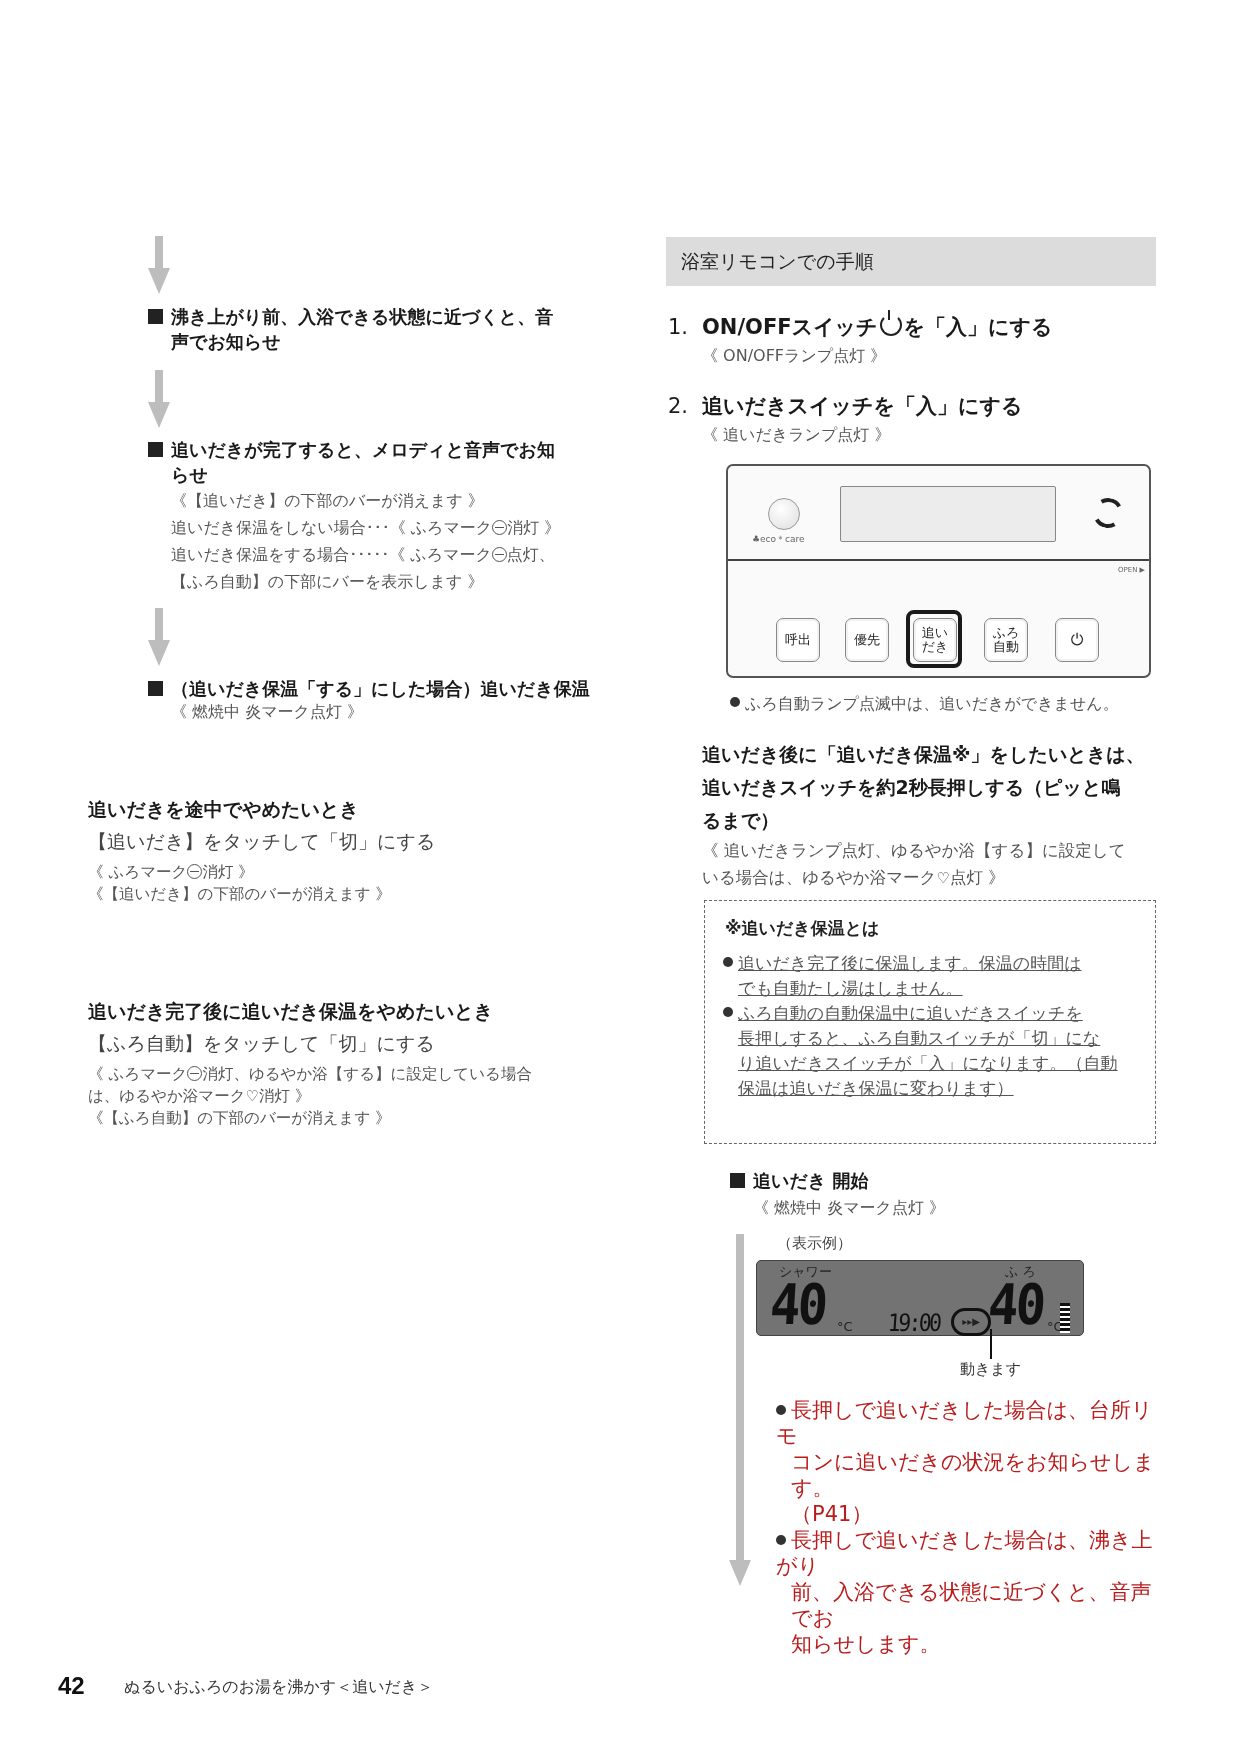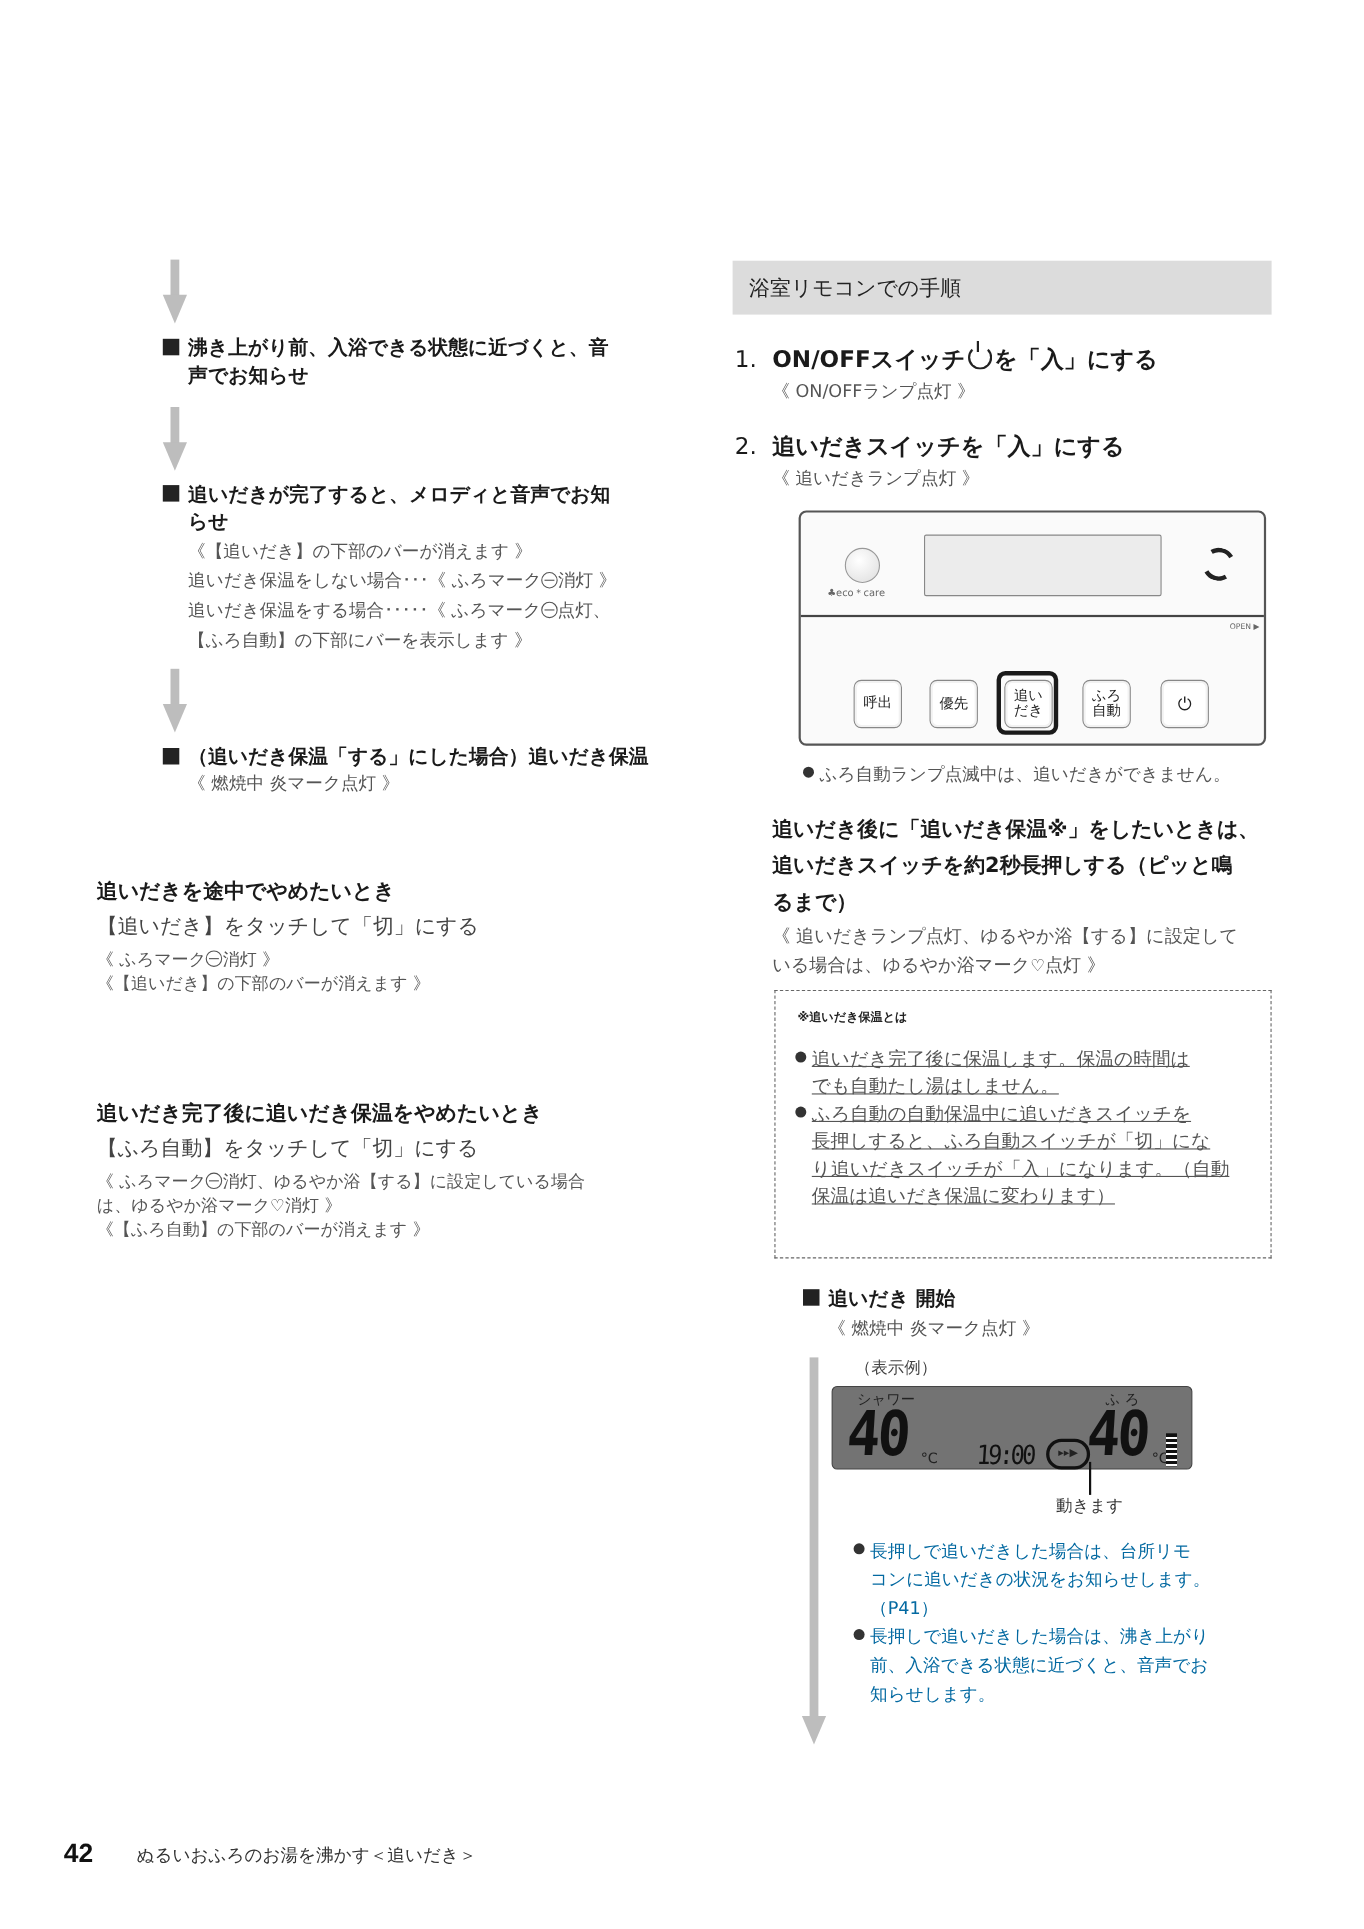--- a/index.html
+++ b/index.html
@@ -142,21 +142,21 @@
 
 <div class="abs" style="left:702px; top:738px; width:460px;">
   <div class="h-sub" style="line-height:33px;">追いだき後に「追いだき保温※」をしたいときは、</div>
   <div class="h-sub" style="line-height:33px;">追いだきスイッチを約2秒長押しする（ピッと鳴</div>
   <div class="h-sub" style="line-height:33px;">るまで）</div>
   <div class="note-s" style="font-size:16.5px; line-height:27px;">《 追いだきランプ点灯、ゆるやか浴【する】に設定して</div>
   <div class="note-s" style="font-size:16.5px; line-height:27px;"><span>いる場合は、ゆるやか浴マーク</span><span class="heart">♡</span><span>点灯 》</span></div>
 </div>
 
 <div class="dashbox">
-  <div style="position:absolute; left:20px; top:16px; font-size:11px; font-weight:bold; color:#222;">※追いだき保温とは</div>
+  <div style="position:absolute; left:20px; top:16px; font-size:17px; font-weight:bold; color:#222;">※追いだき保温とは</div>
   <div style="position:absolute; left:18px; top:50px; width:420px;">
     <div class="bullet-p">
       <div><span class="dot"></span><span>追いだき完了後に保温します。保温の時間は</span></div>
       <div style="padding-left:15px;">でも自動たし湯はしません。</div>
     </div>
     <div class="bullet-p">
       <div><span class="dot"></span><span>ふろ自動の自動保温中に追いだきスイッチを</span></div>
       <div style="padding-left:15px;">長押しすると、ふろ自動スイッチが「切」にな</div>
       <div style="padding-left:15px;">り追いだきスイッチが「入」になります。（自動</div>
       <div style="padding-left:15px;">保温は追いだき保温に変わります）</div>
@@ -184,21 +184,21 @@
   <div class="seg" style="left:128px; top:48px; font-size:24px; line-height:28px; font-weight:normal;">19:00</div>
   <div class="abs" style="left:194px; top:47px; width:34px; height:22px; border:3.5px solid #111; border-radius:14px; font-size:10px; text-align:center; line-height:22px;">▸▸▶</div>
   <div class="seg" style="left:228px; top:14px; font-size:56px; line-height:60px;">40</div>
   <div class="abs" style="left:290px; top:58px; font-size:13px; color:#222;">°C</div>
   <div class="abs" style="left:303px; top:42px; width:10px; height:30px; background:repeating-linear-gradient(to bottom, #111 0 3px, #fff 3px 5px);"></div>
   <div class="abs" style="left:212px; top:72px; width:1px; height:0;"></div>
 </div>
 <div class="abs" style="left:990px; top:1329px; width:2px; height:30px; background:#111;"></div>
 <div class="abs" style="left:960px; top:1360px; font-size:15px; color:#333;">動きます</div>
 
-<div class="abs" style="left:776px; top:1397px; width:384px; font-size:16px; color:#0369a1; line-height:26px;">
+<div class="abs" style="left:776px; top:1397px; width:384px; font-size:21px; color:#b91c1c; line-height:26px;">
   <div>
     <div><span class="dot"></span><span>長押しで追いだきした場合は、台所リモ</span></div>
     <div style="padding-left:15px;">コンに追いだきの状況をお知らせします。</div>
     <div style="padding-left:15px;">（P41）</div>
   </div>
   <div>
     <div><span class="dot"></span><span>長押しで追いだきした場合は、沸き上がり</span></div>
     <div style="padding-left:15px;">前、入浴できる状態に近づくと、音声でお</div>
     <div style="padding-left:15px;">知らせします。</div>
   </div>

